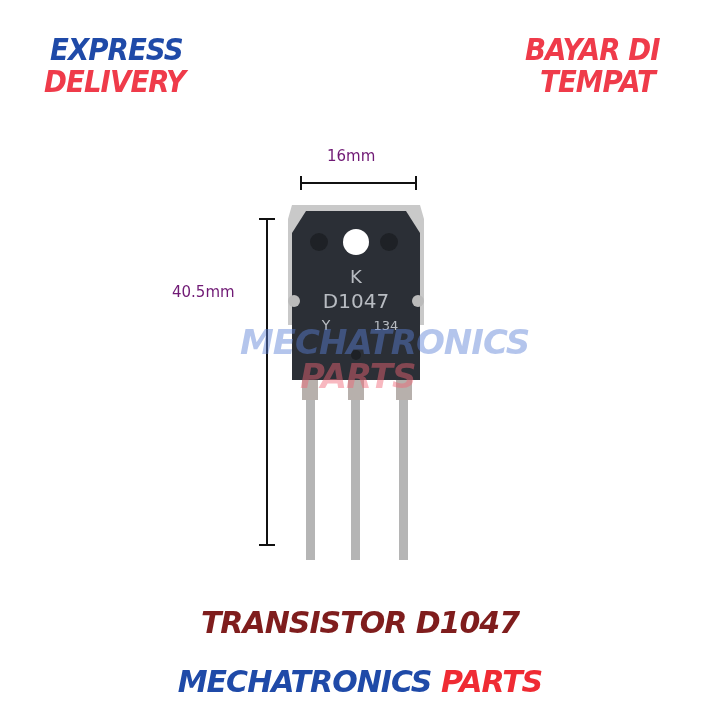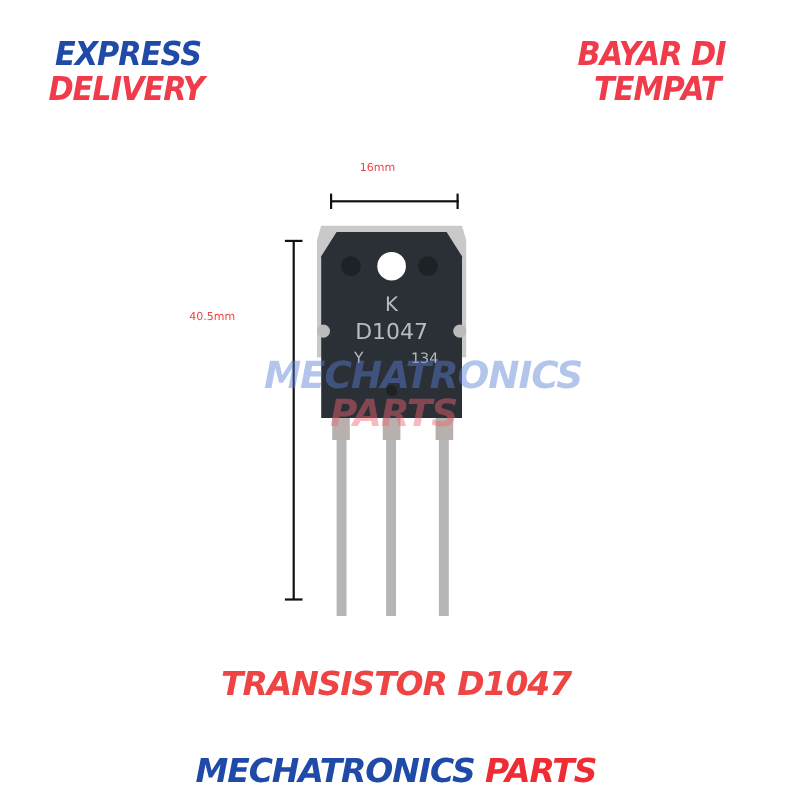--- a/index.html
+++ b/index.html
@@ -2,36 +2,36 @@
 <html><head>
 <meta charset="utf-8">
 <style>
   html,body{margin:0;padding:0;background:#fff;}
   body{width:720px;height:720px;position:relative;overflow:hidden;font-family:"DejaVu Sans",sans-serif;}
   .badge{position:absolute;font-family:"DejaVu Sans",sans-serif;font-weight:900;font-style:italic;letter-spacing:-1px;line-height:30px;font-size:30px;transform:scaleX(0.92);transform-origin:left top;}
   .express{left:50px;top:35px;color:#1f4aa8;}
   .delivery{left:44px;top:67px;color:#ef3b4a;}
   .bayar{left:525px;top:35px;color:#ef3b4a;}
   .tempat{left:540px;top:67px;color:#ef3b4a;}
-  .dim-label{position:absolute;font-family:"DejaVu Sans",sans-serif;font-size:10px;color:#ef4444;}
+  .dim-label{position:absolute;font-family:"DejaVu Sans",sans-serif;font-size:15px;color:#701a75;}
   .w-label{left:327px;top:147px;}
   .h-label{left:172px;top:283px;}
   .hline{position:absolute;left:301px;top:182px;width:116px;height:2px;background:#111;}
   .hcap-l{position:absolute;left:300px;top:176px;width:2px;height:14px;background:#111;}
   .hcap-r{position:absolute;left:415px;top:176px;width:2px;height:14px;background:#111;}
   .vline{position:absolute;left:266px;top:219px;width:2px;height:326px;background:#111;}
   .vcap-t{position:absolute;left:259px;top:218px;width:16px;height:2px;background:#111;}
   .vcap-b{position:absolute;left:259px;top:544px;width:16px;height:2px;background:#111;}
   .transistor{position:absolute;left:288px;top:205px;width:136px;height:358px;}
   .watermark{position:absolute;font-family:"DejaVu Sans",sans-serif;font-weight:900;font-style:italic;font-size:34px;opacity:0.45;letter-spacing:-1px;}
   .wm1{left:240px;top:322px;color:#5a7fd6;}
   .wm2{left:300px;top:356px;color:#f06474;}
   .title{position:absolute;left:0;width:720px;text-align:center;font-family:"DejaVu Sans",sans-serif;font-weight:900;font-style:italic;font-size:30px;letter-spacing:-1px;}
-  .t1{top:605px;color:#ef4444;}
-  .t2{top:684px;}
+  .t1{top:605px;color:#7f1d1d;}
+  .t2{top:664px;}
   .t2 .blue{color:#1f4aa8;}
   .t2 .red{color:#ef2b33;}
 </style>
 </head>
 <body>
 
 <div class="badge express">EXPRESS</div>
 <div class="badge delivery">DELIVERY</div>
 <div class="badge bayar">BAYAR DI</div>
 <div class="badge tempat">TEMPAT</div>

